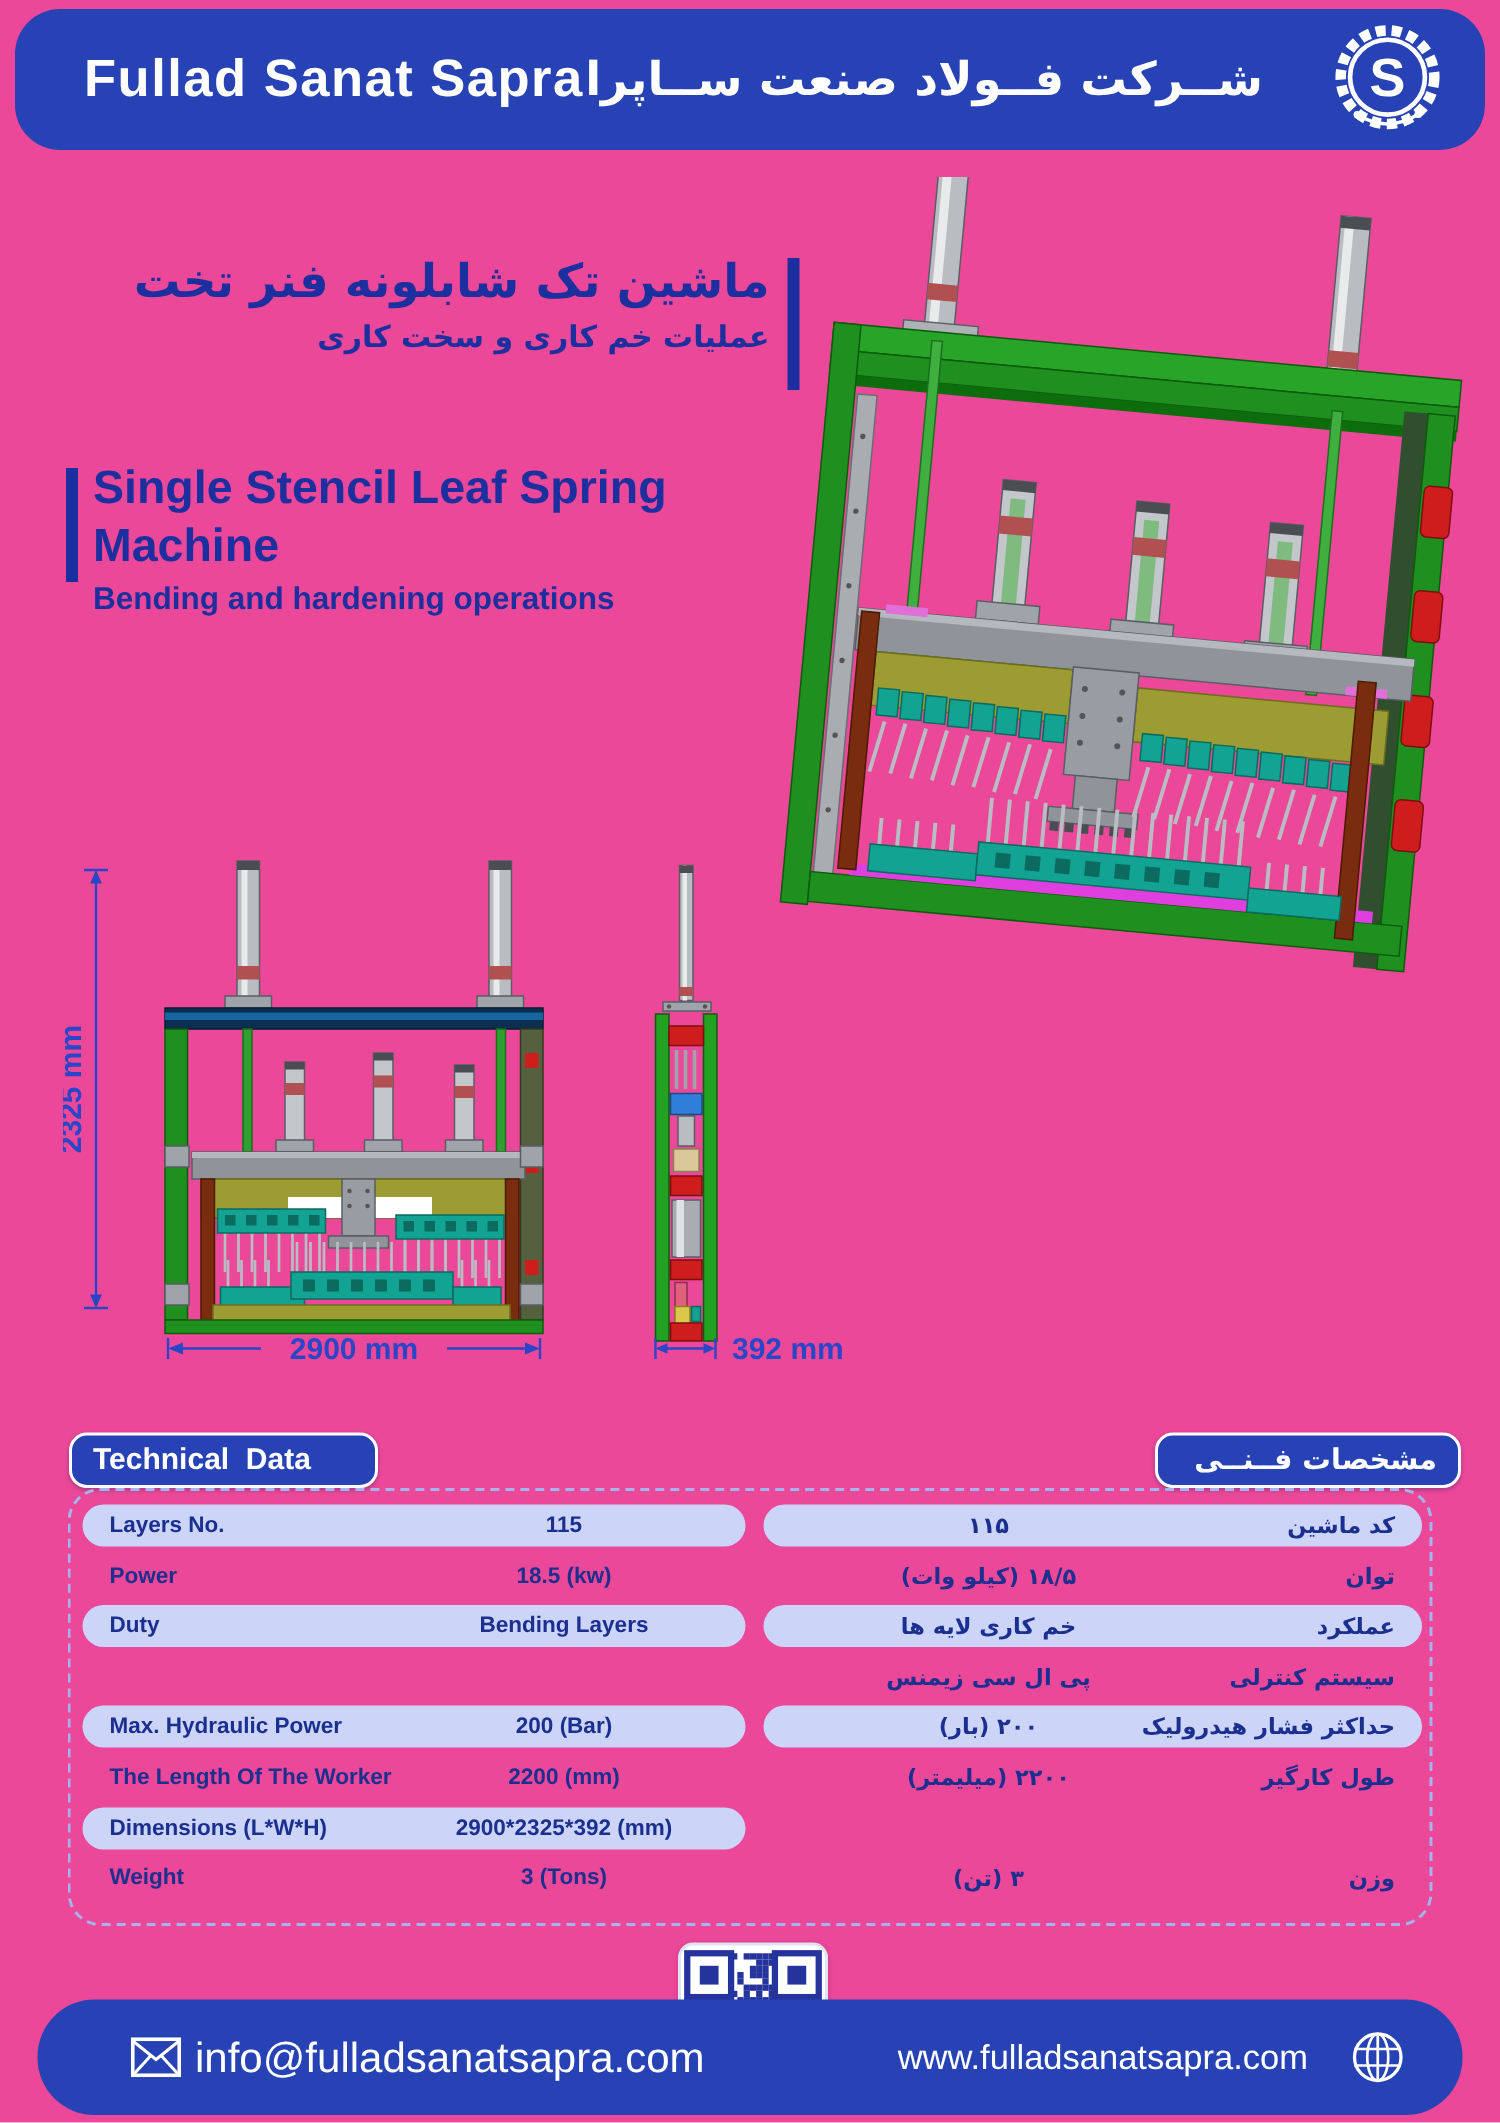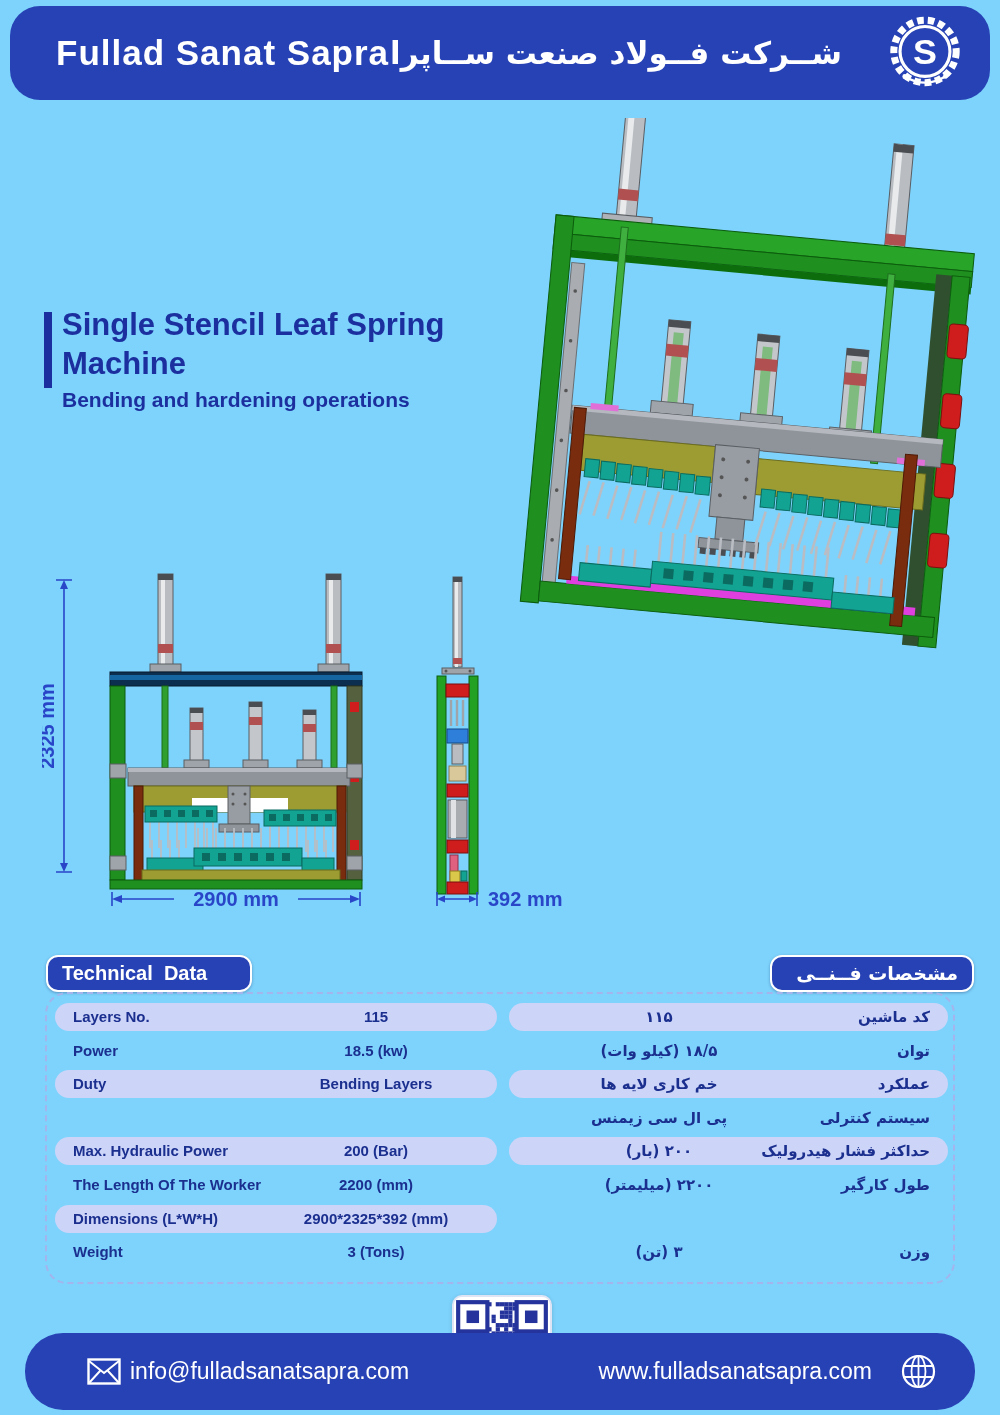--- a/index.html
+++ b/index.html
@@ -1,16 +1,16 @@
 <!DOCTYPE html>
 <html lang="en"><head>
 <meta charset="utf-8">
 <style>
   html,body{margin:0;padding:0;background:#fff;}
-  .page{position:relative;width:1000px;height:1415px;background:#7dd3fc;overflow:hidden;
+  .page{position:relative;width:1000px;height:1415px;background:#ec4899;overflow:hidden;
         font-family:"Liberation Sans",sans-serif;}
   .fa{font-family:"DejaVu Sans",sans-serif;direction:rtl;unicode-bidi:plaintext;}
 
   
   .header-band{position:absolute;left:10px;top:6px;width:980px;height:94px;
                border-radius:30px;background:var(--brand);}
   .header-en{position:absolute;left:46px;top:0;height:94px;line-height:94px;color:#fff;
              font-size:35px;font-weight:bold;letter-spacing:1px;}
   .header-fa{position:absolute;right:148px;top:0;height:94px;line-height:94px;color:#fff;
              font-size:31px;font-weight:bold;}
@@ -53,21 +53,21 @@
   .val-en{position:absolute;left:200px;top:0;width:242px;line-height:28px;text-align:center;
           color:var(--tblink);font-size:15px;font-weight:bold;}
   .lab-fa{position:absolute;right:18px;top:0;line-height:28px;color:var(--tblink);
           font-size:15px;font-weight:bold;}
   .val-fa{position:absolute;left:0;top:0;width:300px;line-height:28px;text-align:center;
           color:var(--tblink);font-size:15px;font-weight:bold;}
 
   
   .footer-band{position:absolute;left:25px;top:1333px;width:950px;height:77px;
                border-radius:38px;background:var(--brand);}
-  .footer-email{position:absolute;left:105px;top:0;height:77px;line-height:77px;color:#fff;font-size:23px;}
+  .footer-email{position:absolute;left:105px;top:0;height:77px;line-height:77px;color:#fff;font-size:28px;}
   .footer-site{position:absolute;right:103px;top:0;height:77px;line-height:77px;color:#fff;font-size:23px;}
   .mail-icon{position:absolute;left:62px;top:25px;width:34px;height:27px;}
   .globe-icon{position:absolute;right:38px;top:20px;width:37px;height:37px;}
   .qr{position:absolute;left:452px;top:1295px;width:100px;height:102px;background:#fff;
       border:2px solid #dfe4f5;border-radius:10px;box-sizing:border-box;box-shadow:0 1px 4px rgba(0,0,0,.15);}
   .qr svg{width:100%;height:100%;}
 </style>
 </head>
 <body>
 
@@ -79,20 +79,25 @@
     <svg class="logo" viewBox="0 0 100 100">
       <circle cx="50" cy="48" r="40" fill="none" stroke="#fff" stroke-width="9" stroke-dasharray="8.5 5.2"></circle>
       <circle cx="50" cy="48" r="32" fill="none" stroke="#fff" stroke-width="4"></circle>
       <path d="M24,80 Q50,96 76,80" stroke="#fff" stroke-width="3" fill="none"></path>
       <circle cx="24" cy="80" r="3" fill="#fff"></circle>
         <circle cx="76" cy="80" r="3" fill="#fff"></circle>
       <text x="50" y="64" text-anchor="middle" font-size="46" font-weight="bold" fill="#fff" font-family="Liberation Sans, sans-serif">S</text>
     </svg>
   </div>
 
+  <div class="fa-title-block">
+    <div class="fa-title-bar"></div>
+    <div class="fa-title fa">ماشین تک شابلونه فنر تخت</div>
+    <div class="fa-subtitle fa">عملیات خم کاری و سخت کاری</div>
+  </div>
   <div class="en-title-block">
     <div class="en-title-bar"></div>
     <div class="en-title">Single Stencil Leaf Spring Machine</div>
     <div class="en-subtitle">Bending and hardening operations</div>
   </div>
 
   <svg class="svg-3d" viewBox="0 0 480 565">
     <g transform="rotate(5.3 240 270)">
 
       <g>

